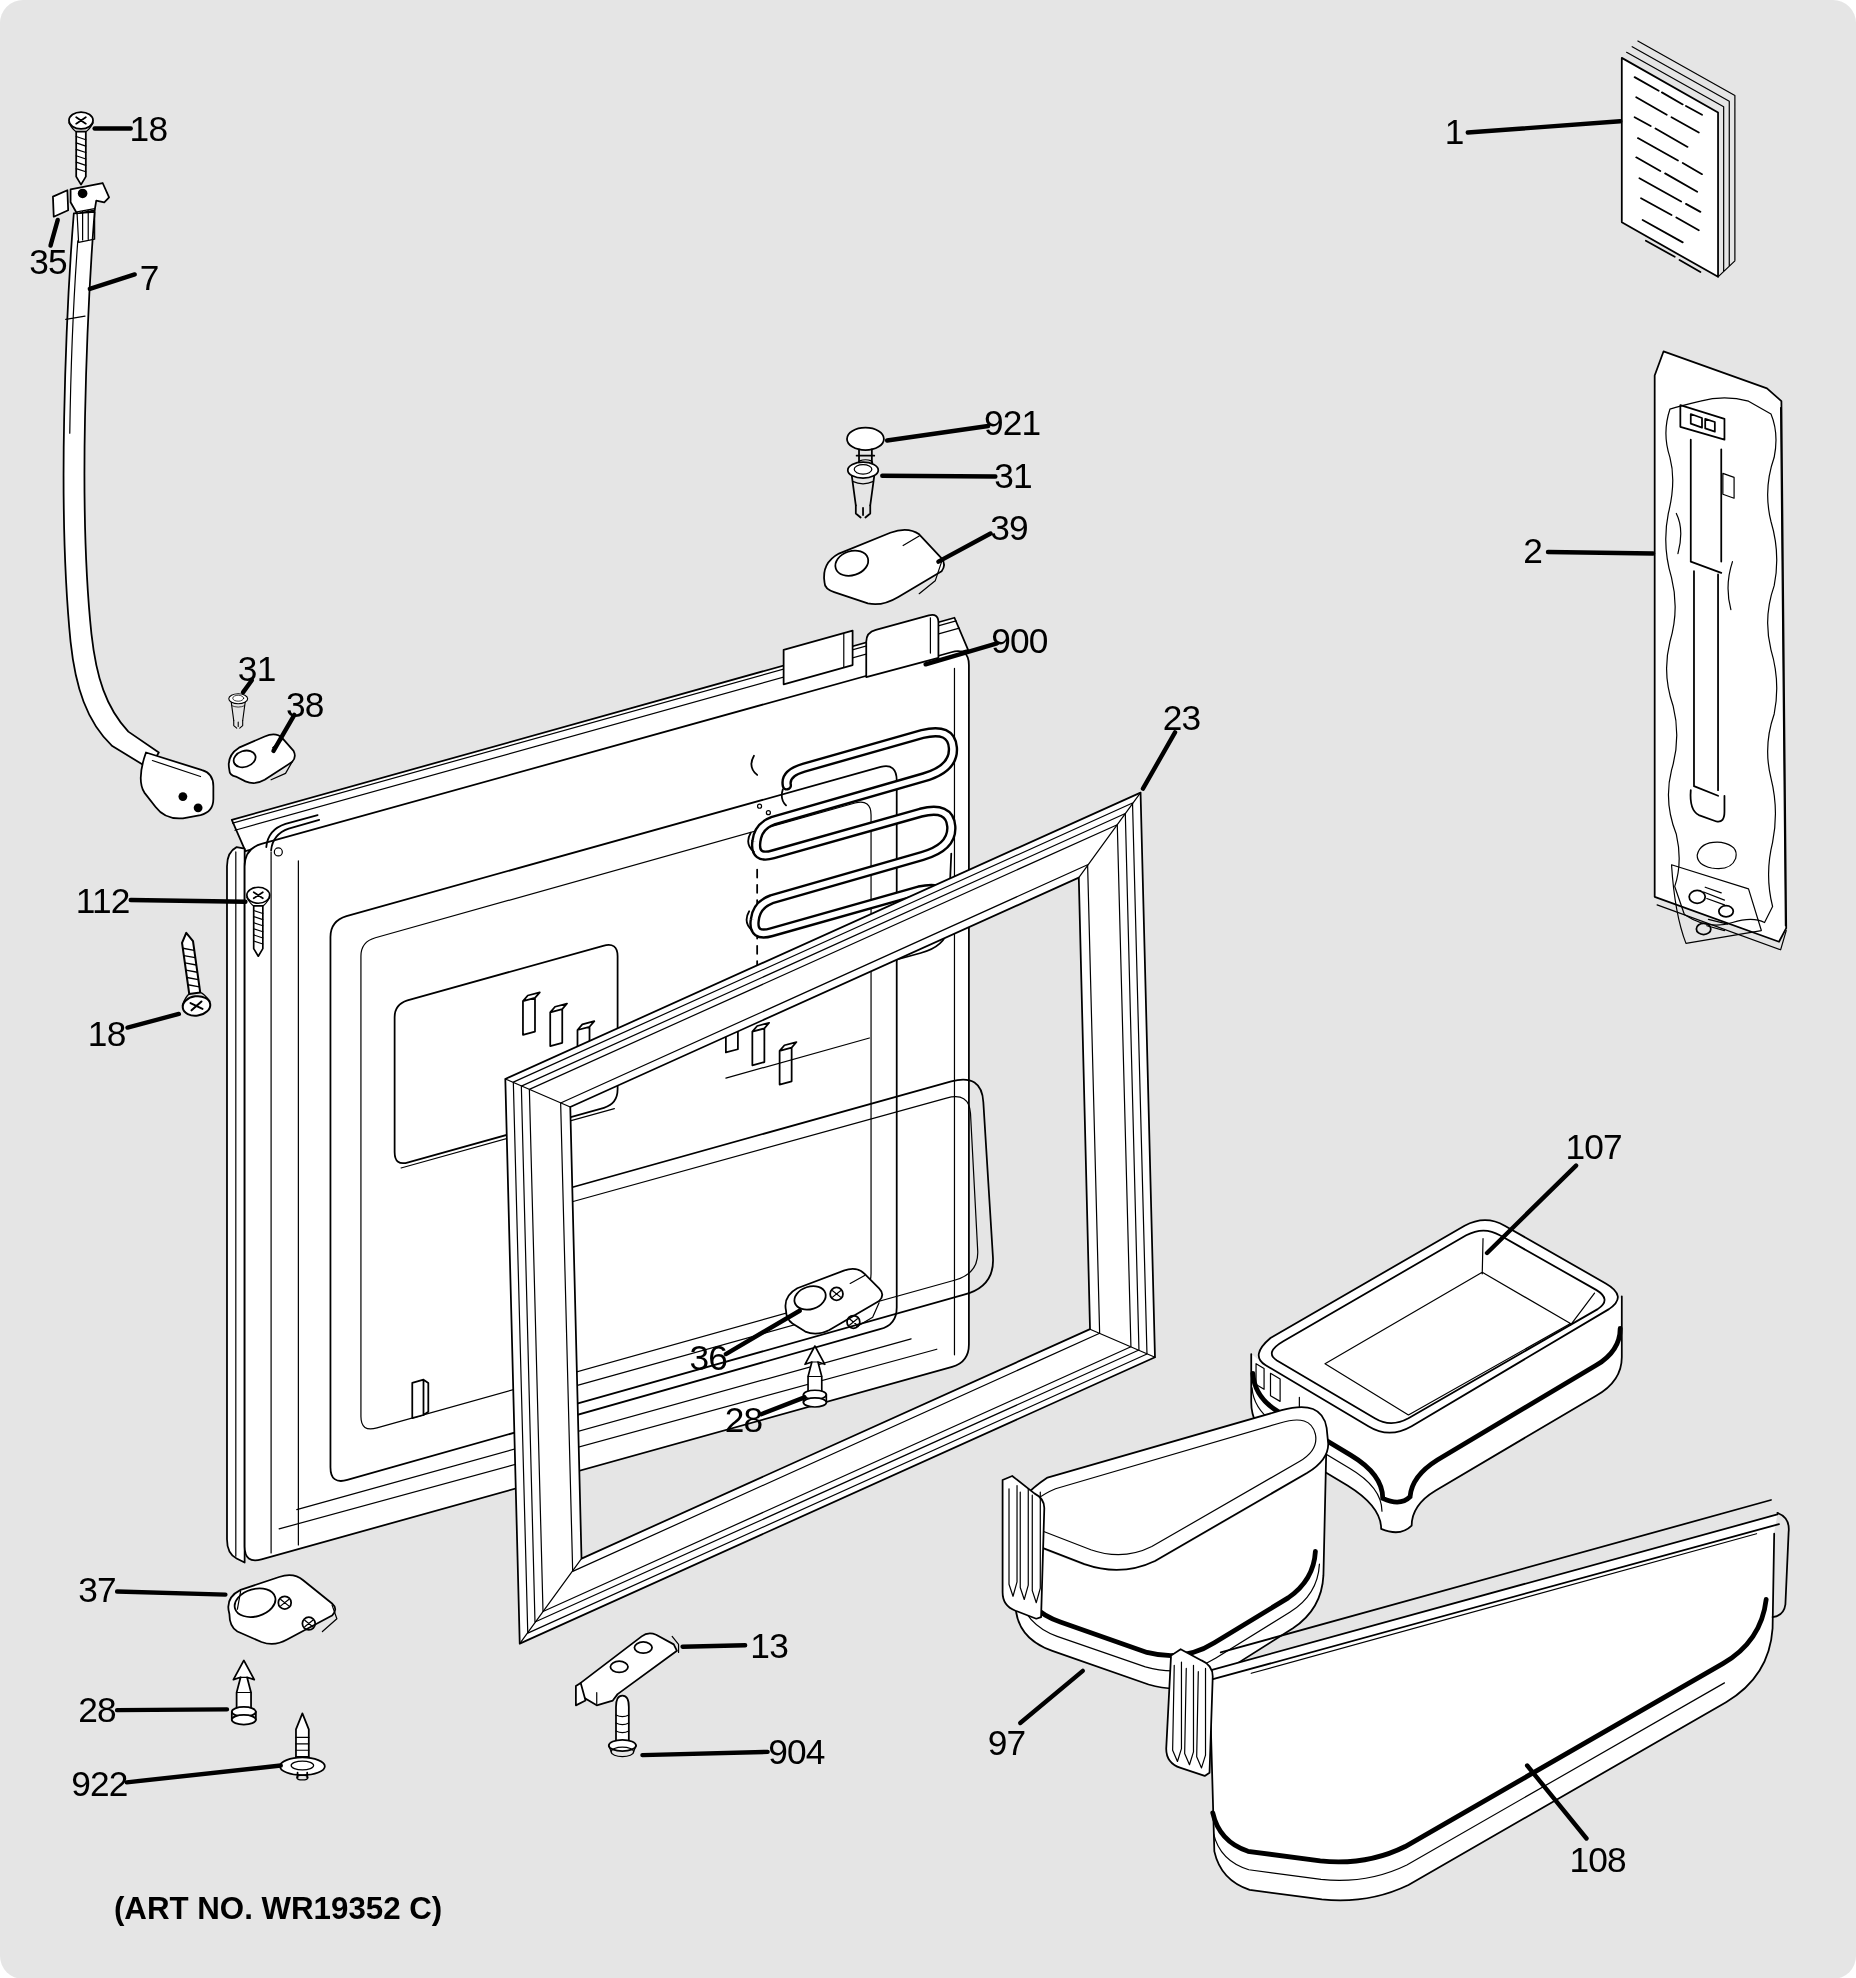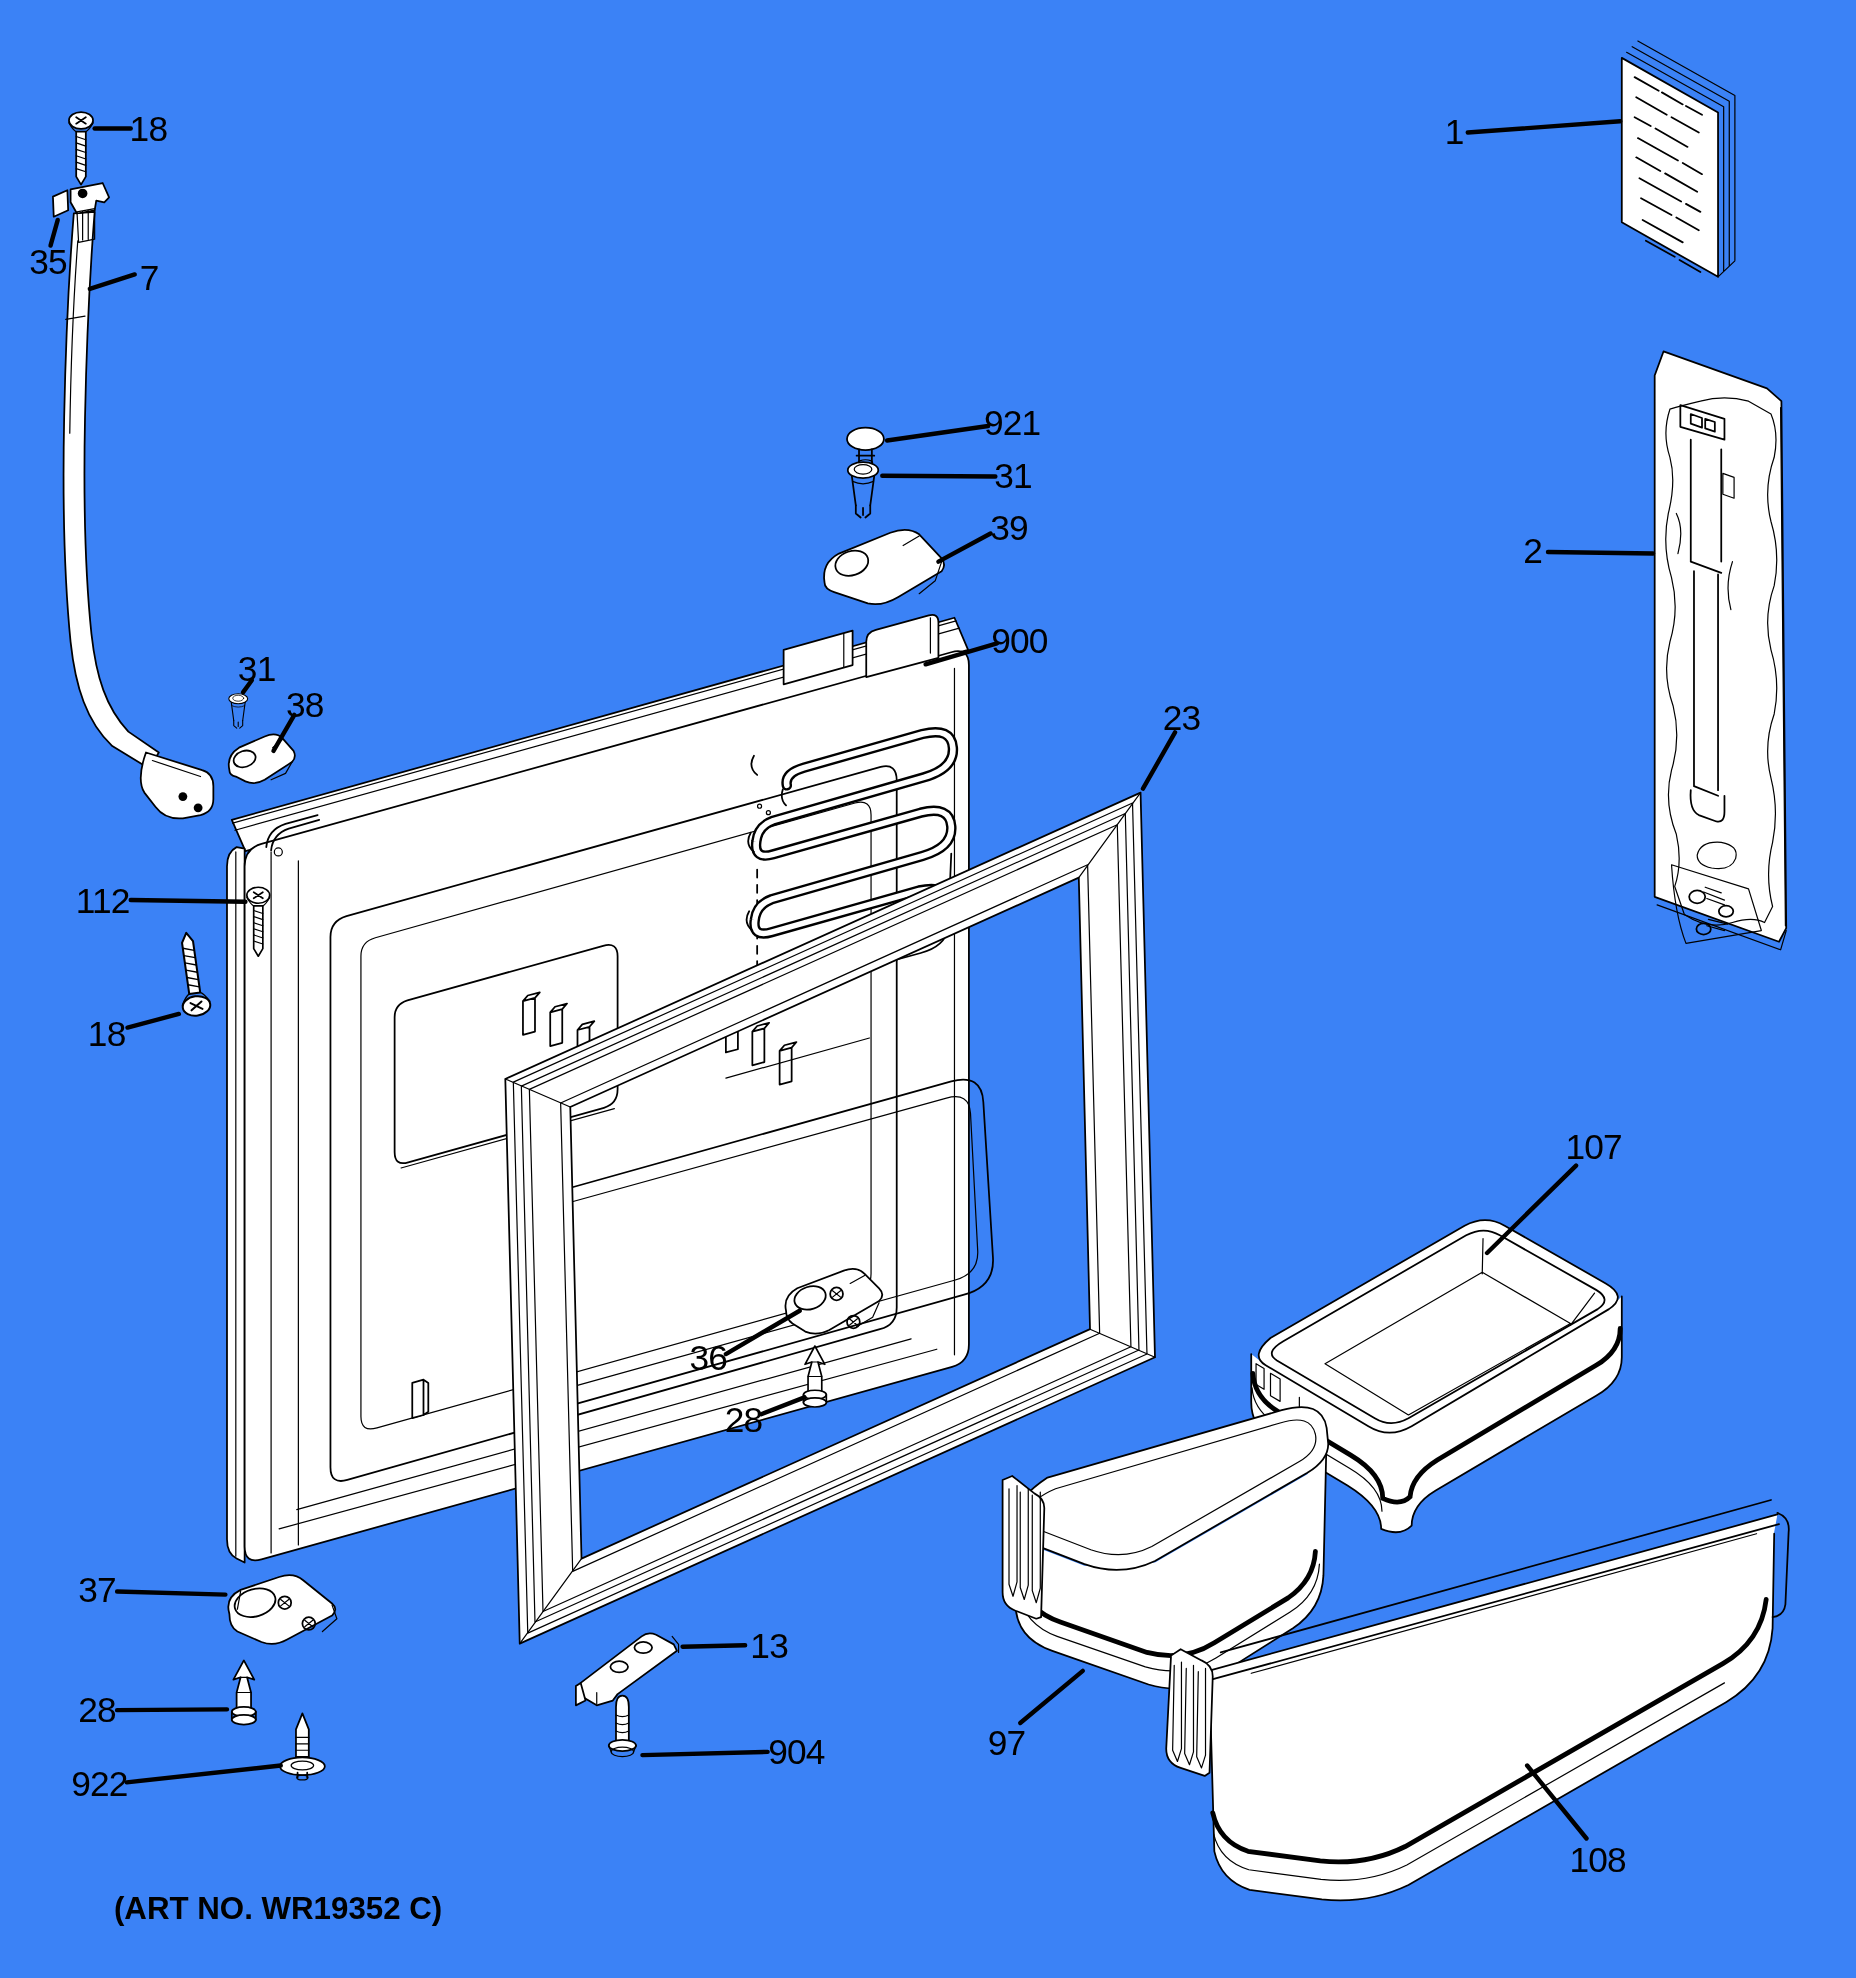--- a/index.html
+++ b/index.html
@@ -1,16 +1,16 @@
 <!DOCTYPE html>
 <html style="font-size:13px"><head>
 <meta charset="utf-8">
 <style>
   html,body{margin:0;padding:0;background:#ffffff;}
-  .page{position:relative;width:1856px;height:1979px;background:#3b82f6;overflow:hidden;}
+  .page{position:relative;width:1856px;height:1979px;background:#e5e5e5;overflow:hidden;border-radius:23px;}
   svg{display:block}
   .o{stroke:#000;fill:none;stroke-width:2.2;stroke-linejoin:round;stroke-linecap:round}
   .wf{fill:#fff}
   .kf{fill:#000;stroke:none}
   .t1{stroke-width:1.5}
   .tube-out{stroke:#000;stroke-width:13;fill:none;stroke-linecap:round;stroke-linejoin:round}
   .tube-in{stroke:#fff;stroke-width:7;fill:none;stroke-linecap:round;stroke-linejoin:round}
   .dash{stroke-dasharray:10 9}
   .stripe{stroke:#000;stroke-width:6;fill:none;stroke-linecap:round}
   .leader{stroke:#000;stroke-width:5.5;stroke-linecap:round}

